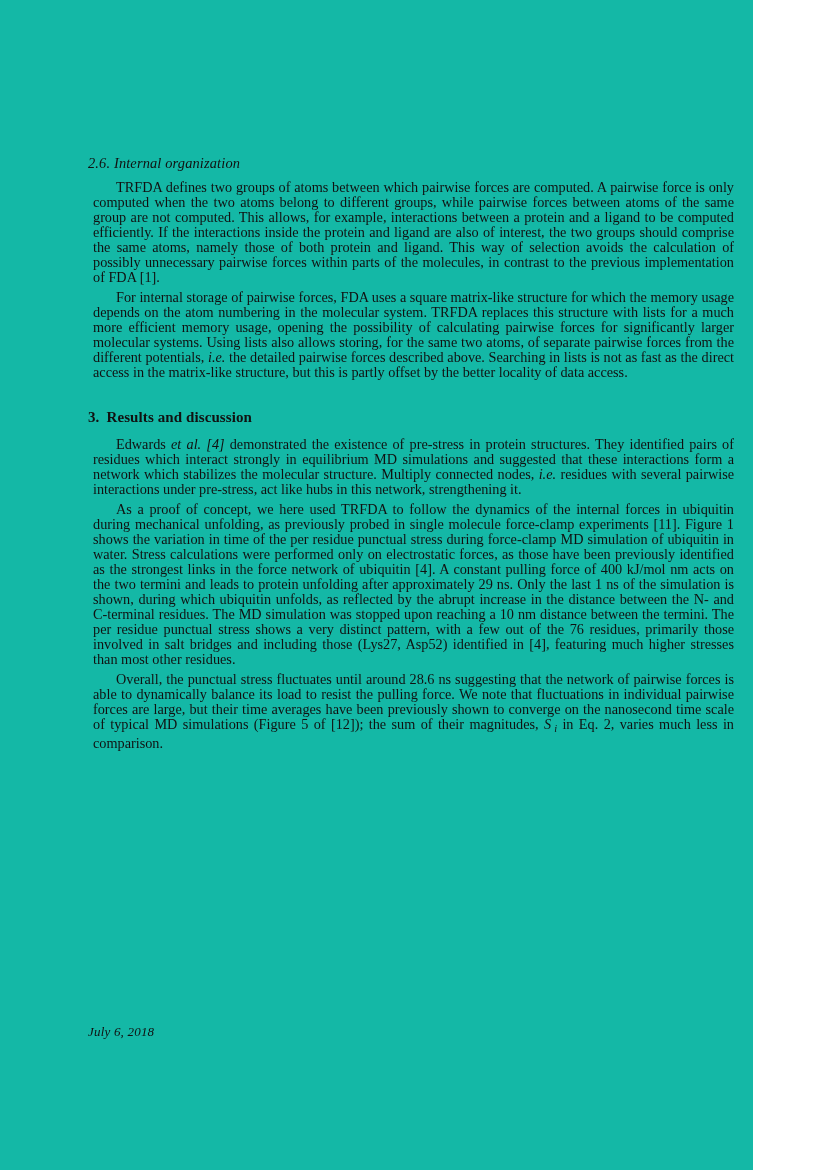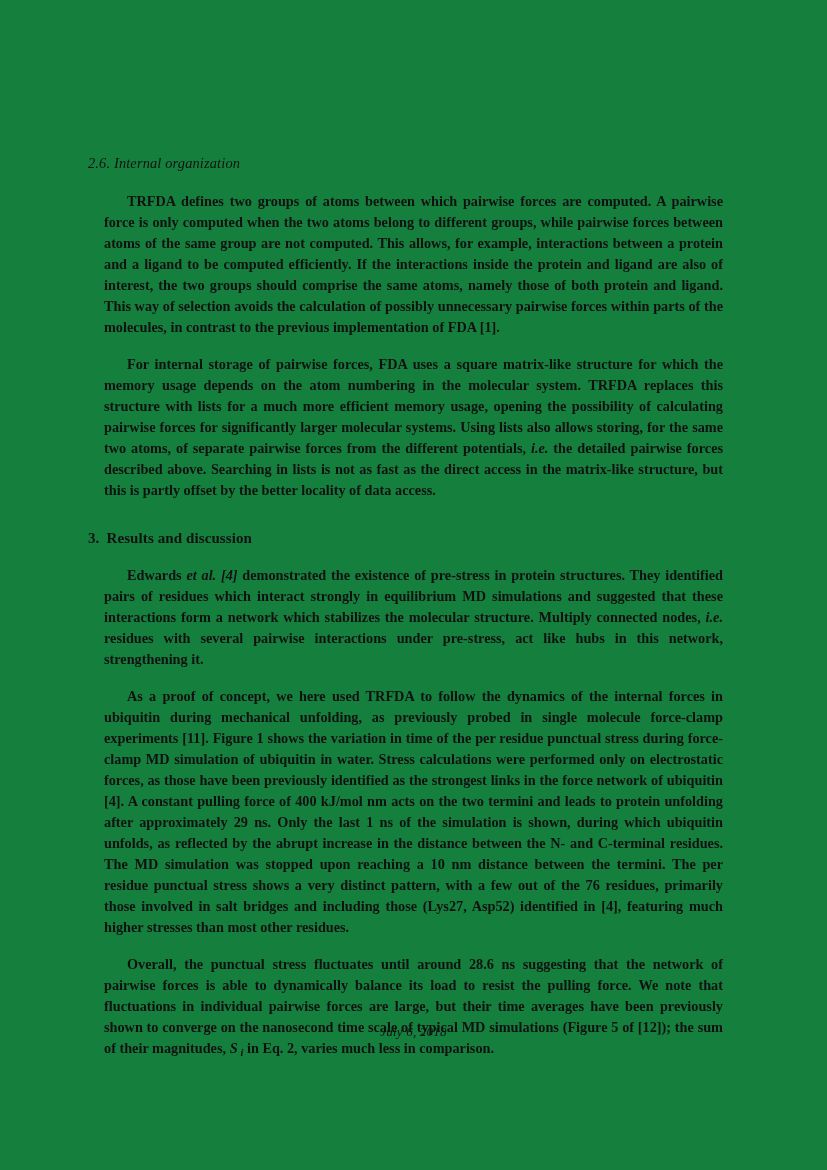--- a/index.html
+++ b/index.html
@@ -3,23 +3,23 @@
 <meta charset="utf-8">
 <style>
   html, body {
     margin: 0;
     padding: 0;
     background: #ffffff;
   }
 
   .page {
     position: relative;
-    width: 827px;
+    width: 753px;
     height: 1170px;
-    background: #15803d;
+    background: #14b8a6;
     overflow: hidden;
     font-family: "Liberation Serif", "DejaVu Serif", serif;
     color: #111111;
   }
 
   .text-block {
     position: absolute;
     left: 88px;
     top: 152px;
     width: 651px;
@@ -41,29 +41,28 @@
     line-height: 22.5px;
     margin: 26px 0 9px 0;
     letter-spacing: 0.1px;
   }
   .section-heading .num {
     margin-right: 7px;
   }
 
   
   p.body {
-    margin: 16px;
+    margin: 5px;
     font-size: 14.25px;
-    line-height: 21px;
+    line-height: 15px;
     text-align: justify;
     text-justify: inter-word;
     hyphens: manual;
     -webkit-hyphens: manual;
     text-indent: 23px;
-    font-weight: bold;
   }
 
   i.it { font-style: italic; }
 
   
   .math {
     font-style: italic;
     font-family: "Liberation Serif", "DejaVu Serif", serif;
   }
   .math .sub {
@@ -72,21 +71,21 @@
     font-style: italic;
     margin-left: 3px;
   }
 
   
   .footer-date {
     position: absolute;
     left: 88px;
     top: 1023px;
     width: 651px;
-    text-align: center;
+    text-align: left;
     font-style: italic;
     font-size: 13px;
     line-height: 18px;
     letter-spacing: 0.2px;
   }
 </style>
 </head>
 <body>
 
 <div class="page">

